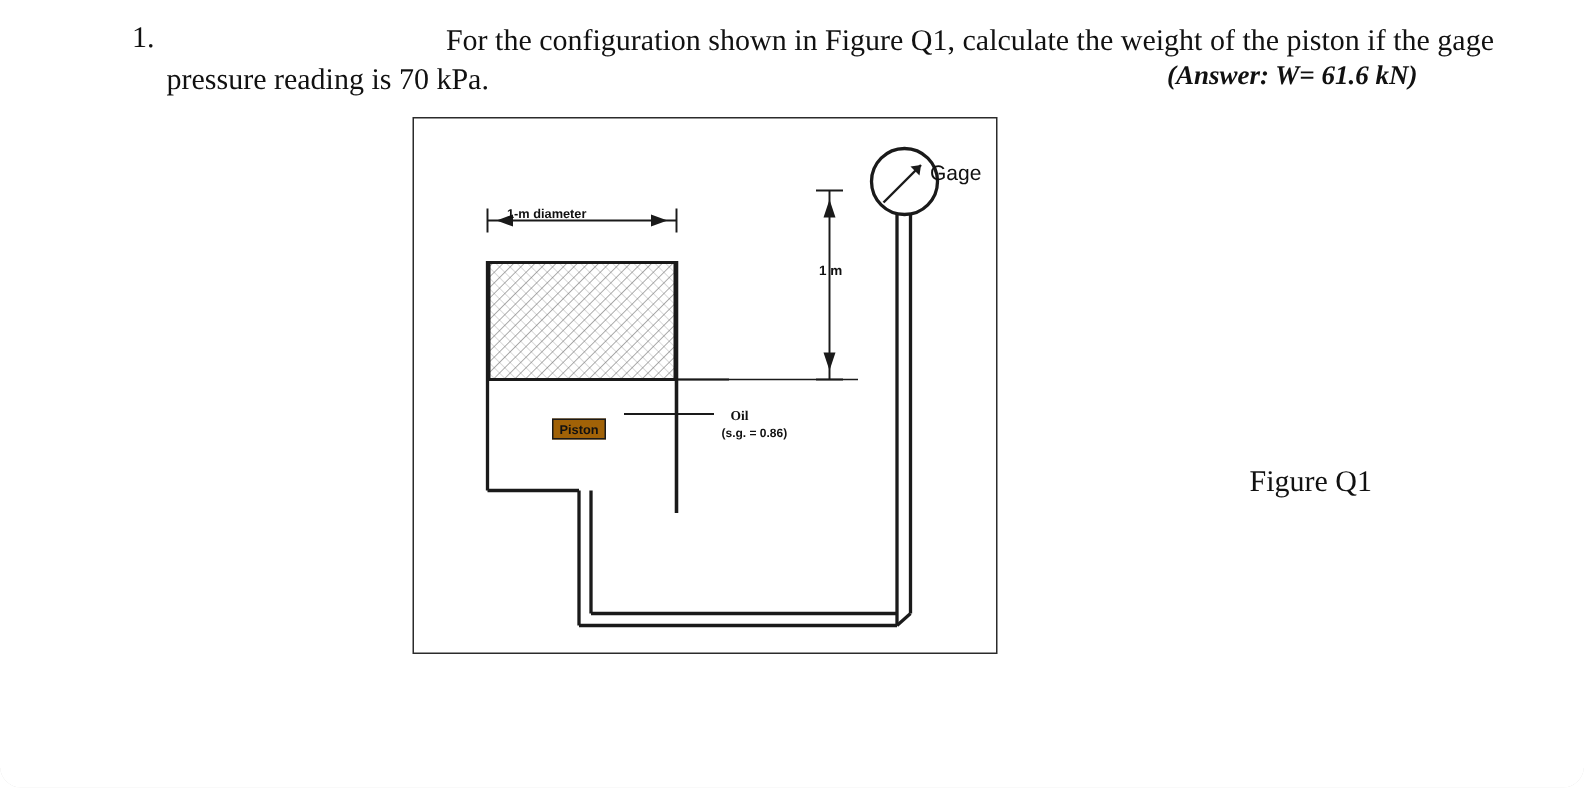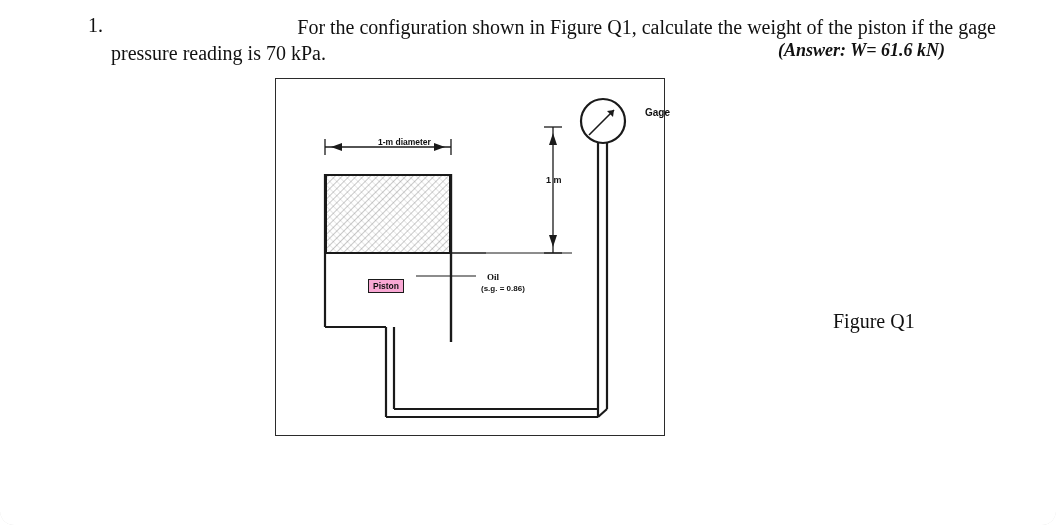--- a/index.html
+++ b/index.html
@@ -96,56 +96,54 @@
     border: 1px solid #2b2b2b;
     background: #fff;
   }
   .fig-inner { position: absolute; left:0; top:0; width:100%; height:100%; }
 
   .piston-tag {
     position: absolute;
     left: 92px;
     top: 200px;
     border: 1px solid #1a1a1a;
-    background: #f9a8d4;
+    background: #a16207;
     padding: 1px 4px;
     font-family: "Liberation Sans", sans-serif;
     font-size: 8.5px;
     font-weight: bold;
     color: #111;
     line-height: 10px;
   }
   .gage-lbl {
     position: absolute;
     left: 344px;
     top: 28px;
     font-family: "Liberation Sans", sans-serif;
-    font-size: 10px;
-    font-weight: bold;
-    color: #111;
-    margin-left: 25px;
+    font-size: 14px;
+    font-weight: normal;
+    color: #111;
   }
   .dim-lbl {
     position: absolute;
     left: 270px;
     top: 96px;
     font-family: "Liberation Sans", sans-serif;
     font-size: 9px;
     font-weight: bold;
     color: #111;
   }
   .dia-lbl {
     position: absolute;
     left: 62px;
     top: 58px;
     font-family: "Liberation Sans", sans-serif;
     font-size: 8.5px;
     font-weight: bold;
     color: #111;
-    margin-left: 40px;
   }
   .oil-lbl {
     position: absolute;
     left: 211px;
     top: 192px;
     font-family: Liberation Serif, serif;
     font-size: 9px;
     font-weight: bold;
     color: #111;
     line-height: 12px;

